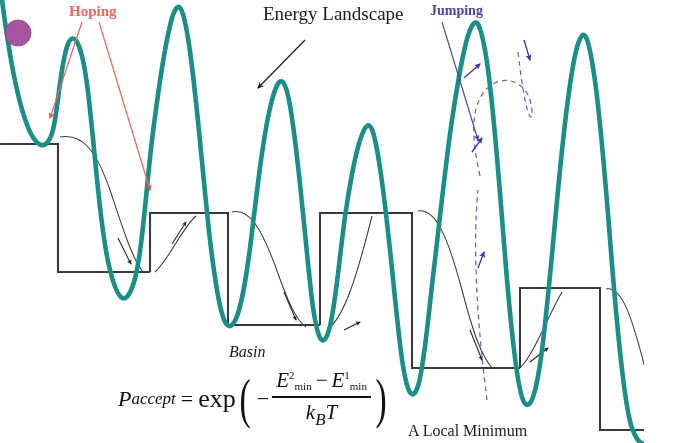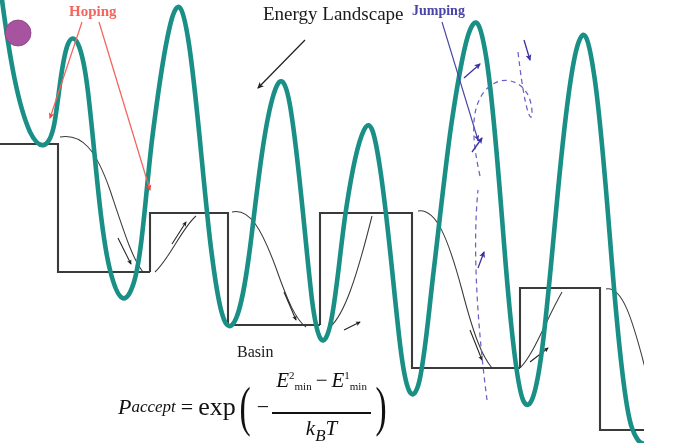--- a/index.html
+++ b/index.html
@@ -28,21 +28,21 @@
   .ital{font-style:italic;}
   .sub{font-size:17px;vertical-align:-0.35em;font-style:italic;}
   .sub-up{font-size:11px;vertical-align:-0.3em;font-style:normal;}
   .sup{font-size:11px;vertical-align:0.75em;font-style:normal;}
   .paren{
     font-size:54px;font-family:"Liberation Serif",serif;
     line-height:0.78;font-weight:300;transform:scaleX(0.62);display:inline-block;
   }
   .frac{display:inline-flex;flex-direction:column;align-items:center;
         vertical-align:middle;margin:0 1px;}
-  .frac .num{padding:0 4px 19px 4px;font-size:21px;}
+  .frac .num{padding:0 4px 3px 4px;font-size:21px;}
   .frac .den{padding:2px 4px 0 4px;font-size:21px;text-align:center;}
   .frac .bar{width:100%;height:1.6px;background:#111;}
   .expword{font-size:26px;letter-spacing:0px;}
   .minus{font-size:22px;padding:0 2px 0 3px;}
   .eq{padding:0 5px;font-size:22px;}
 </style>
 </head>
 <body>
 
 <div id="stage">
@@ -165,24 +165,25 @@
     </g>
 
     <circle cx="18" cy="33" r="13" fill="#a8539f" stroke="#8a3f84" stroke-width="0.8"></circle>
     <circle cx="656" cy="391" r="10" fill="#f5d433" stroke="#c9a81e" stroke-width="0.9"></circle>
   </svg>
 
   <div class="lbl lbl-hoping" style="left:69px;top:4px;">Hoping</div>
 
   <div class="lbl lbl-title" style="left:263px;top:4px;">Energy Landscape</div>
 
-  <div class="lbl lbl-jumping" style="left:412px;top:4px;">Jumping</div>
+  <div class="lbl lbl-jumping" style="left:430px;top:4px;">Jumping</div>
 
-  <div class="lbl lbl-basin" style="left:237px;top:344px;">Basin</div>
+  <div class="lbl lbl-basin" style="left:229px;top:344px;font-style:italic;">Basin</div>
 
+  <div class="lbl lbl-localmin" style="left:408px;top:423px;">A Local Minimum</div>
 
   <div id="formula">
     <span class="ital">P</span>
       <span class="sub">accept</span>
     <span class="eq">=</span>
     <span class="expword">exp</span>
     <span class="paren">(</span>
     <span class="minus">−</span>
     <span class="frac">
       <span class="num"><span class="ital">E</span><span class="sup">2</span><span class="sub-up">min</span><span style="padding:0 4px;">−</span><span class="ital">E</span><span class="sup">1</span><span class="sub-up">min</span></span>

